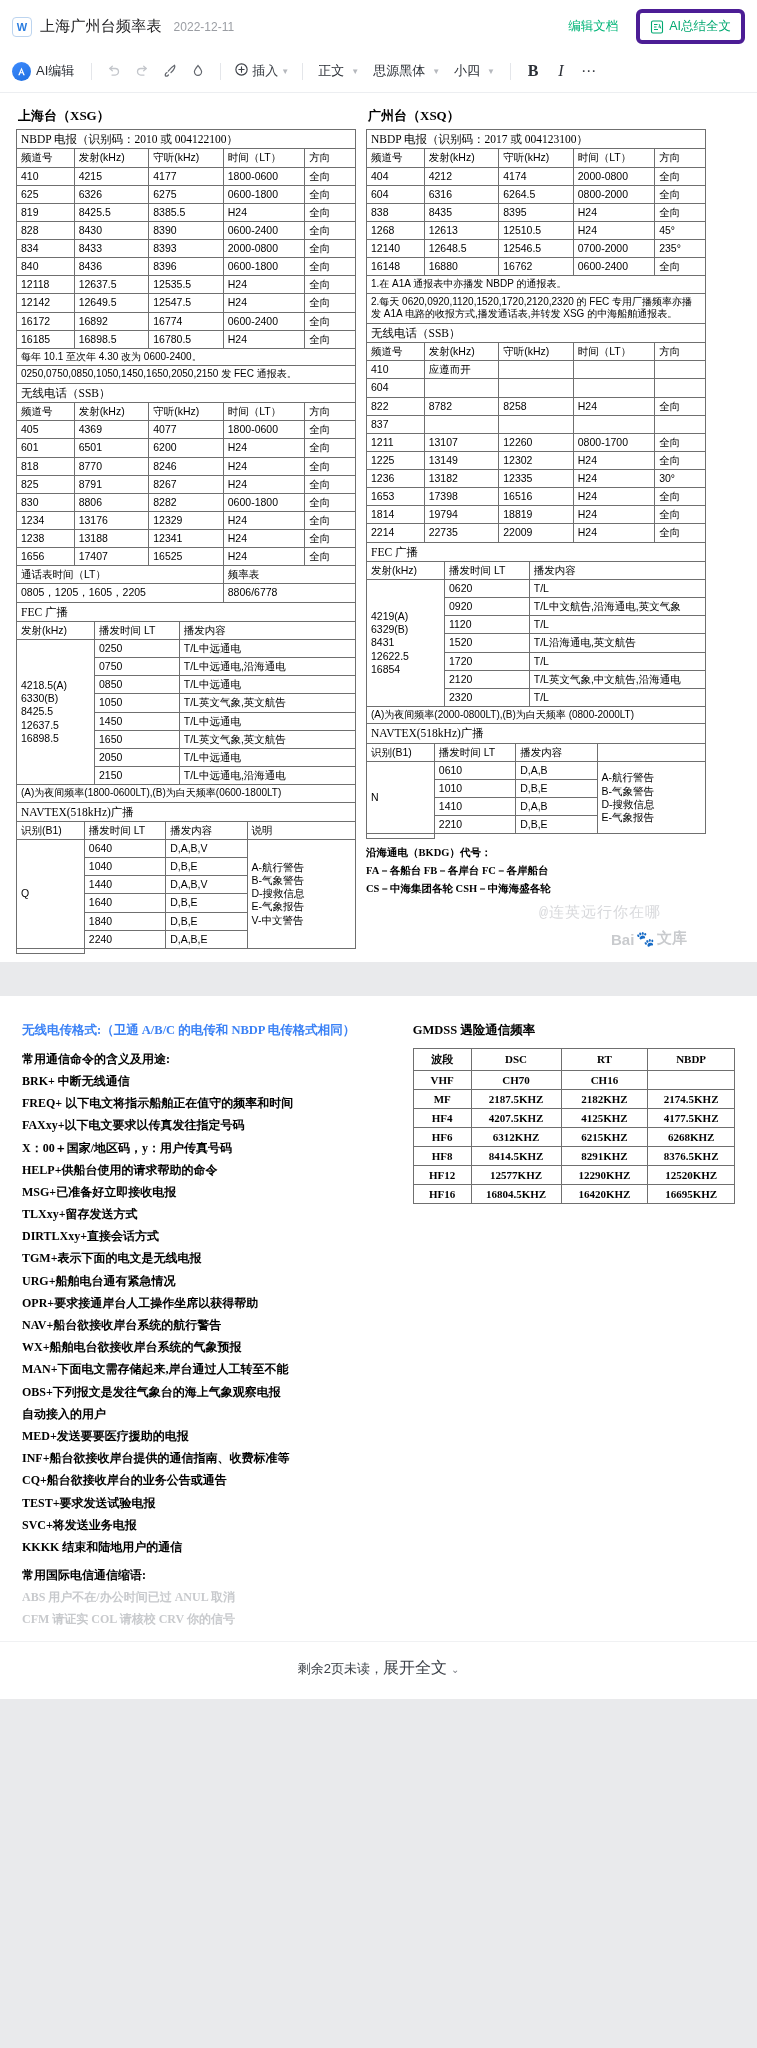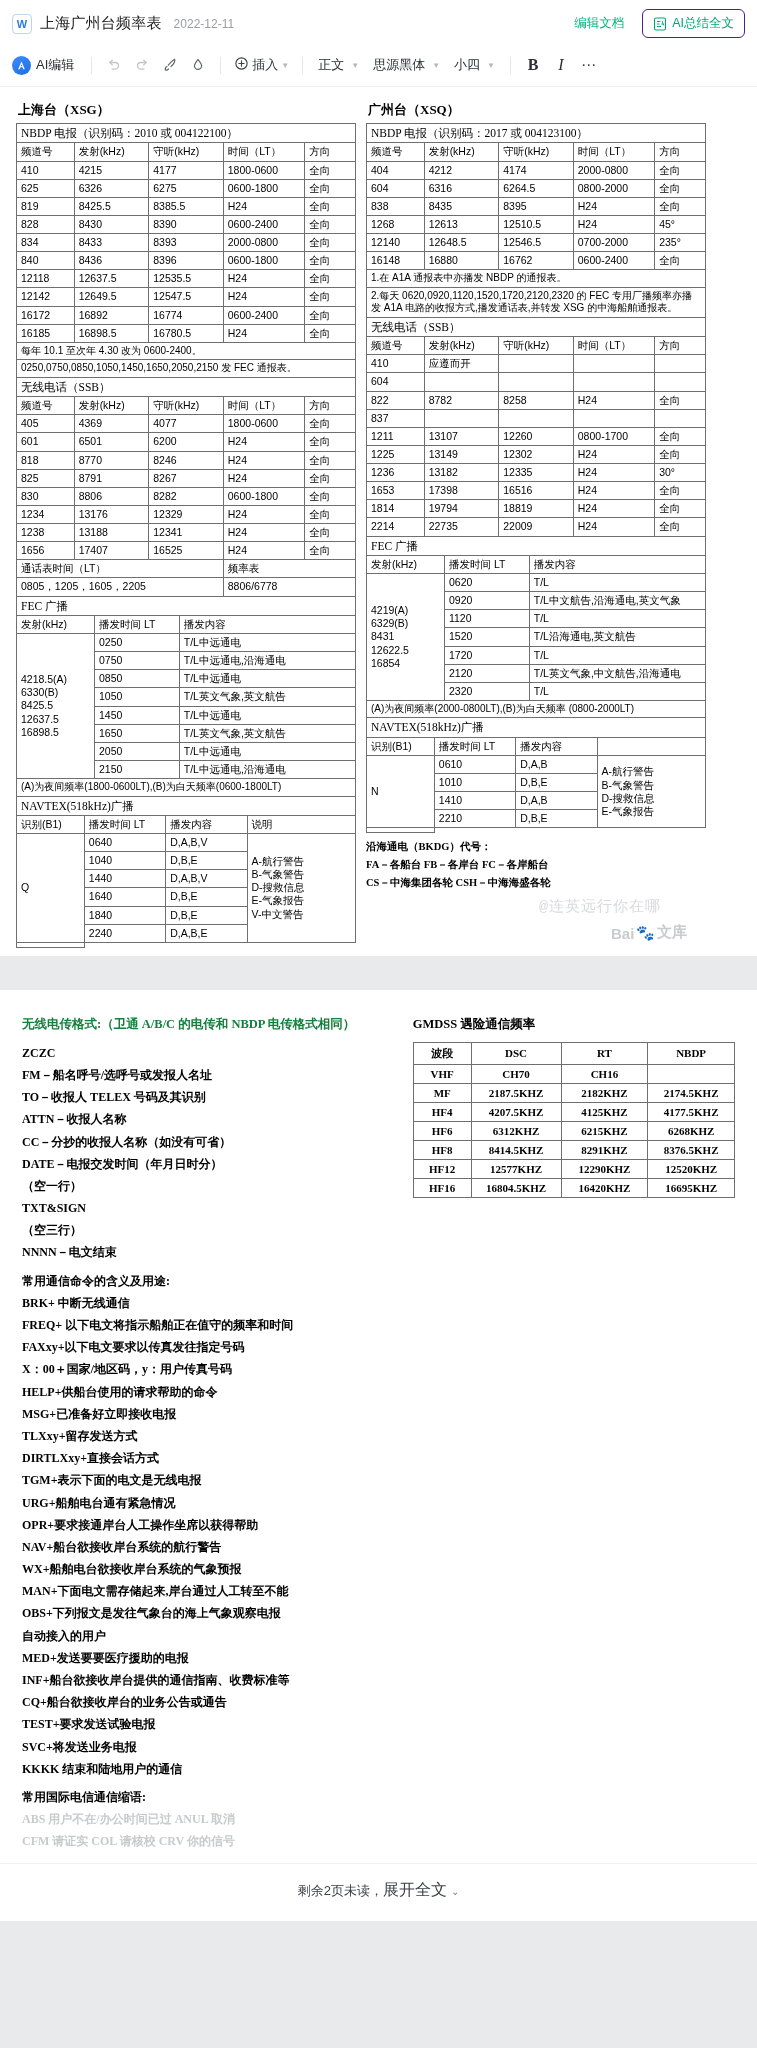--- a/index.html
+++ b/index.html
@@ -23,21 +23,21 @@
     background: #fff; border: 1px solid #bcd4ef; color: #2b7de0;
     font-size: 11px; font-weight: bold; display: flex;
     align-items: center; justify-content: center; flex: 0 0 auto;
   }
   .doc-title { font-size: 15px; color: #1d1d1f; font-weight: 500; letter-spacing: .2px; }
   .doc-date { font-size: 12px; color: #9a9da3; margin-left: 4px; }
   .spacer { flex: 1 1 auto; }
   .edit-doc { font-size: 12.5px; color: #00b578; margin-right: 10px; cursor: pointer; }
   .ai-summary {
     display: flex; align-items: center; gap: 5px;
-    border: 1px solid #4c1d95; border-radius: 6px;
+    border: 4px solid #4c1d95; border-radius: 6px;
     padding: 5px 10px; color: #00a870; font-size: 12.5px; cursor: pointer;
   }
   .ai-summary svg { display: block; }
 
   .toolbar {
     display: flex; align-items: center; gap: 2px;
     padding: 7px 12px 9px 12px; background: #fff;
     border-bottom: 1px solid #eceef1;
   }
   .tb-ai { display: flex; align-items: center; gap: 5px; margin-right: 8px; cursor: pointer; }
@@ -106,21 +106,21 @@
 
   .page-gap { height: 34px; background: #e9eaec; }
 
   
   .page2 { background: #fff; padding: 26px 22px 10px 22px; position: relative; }
   .p2cols { display: flex; gap: 18px; align-items: flex-start; }
   .p2left { width: 376px; }
   .p2right { width: 325px; }
   .fmt-title {
     font-family: "Liberation Serif","DejaVu Serif",serif;
-    font-weight: bold; font-size: 12.5px; margin-bottom: 9px; color: #15803d;
+    font-weight: bold; font-size: 12.5px; margin-bottom: 9px; color: #3b82f6;
   }
   .fmt-line {
     font-family: "Liberation Serif","DejaVu Serif",serif;
     font-weight: bold; font-size: 12px; color: #000;
     line-height: 1.85;
   }
   .sec-head {
     font-family: "Liberation Serif","DejaVu Serif",serif;
     font-weight: bold; font-size: 12px; margin-top: 6px; color: #000; line-height:1.85;
   }
@@ -807,32 +807,20 @@
     </div>
   </div>
 
   <div class="page-gap"></div>
 
   <div class="page2">
     <div class="p2cols">
 
       <div class="p2left">
         <div class="fmt-title">无线电传格式:（卫通 A/B/C 的电传和 NBDP 电传格式相同）</div>
-        <div id="fmt-lines">
-            <div class="fmt-line">ZCZC</div>
-            <div class="fmt-line">FM－船名呼号/选呼号或发报人名址</div>
-            <div class="fmt-line">TO－收报人 TELEX 号码及其识别</div>
-            <div class="fmt-line">ATTN－收报人名称</div>
-            <div class="fmt-line">CC－分抄的收报人名称（如没有可省）</div>
-            <div class="fmt-line">DATE－电报交发时间（年月日时分）</div>
-            <div class="fmt-line">（空一行）</div>
-            <div class="fmt-line">TXT&amp;SIGN</div>
-            <div class="fmt-line">（空三行）</div>
-            <div class="fmt-line">NNNN－电文结束</div>
-          </div>
         <div class="sec-head">常用通信命令的含义及用途:</div>
         <div id="usage-lines">
             <div class="fmt-line">BRK+  中断无线通信</div>
             <div class="fmt-line">FREQ+ 以下电文将指示船舶正在值守的频率和时间</div>
             <div class="fmt-line">FAXxy+以下电文要求以传真发往指定号码</div>
             <div class="fmt-line">X：00＋国家/地区码，y：用户传真号码</div>
             <div class="fmt-line">HELP+供船台使用的请求帮助的命令</div>
             <div class="fmt-line">MSG+已准备好立即接收电报</div>
             <div class="fmt-line">TLXxy+留存发送方式</div>
             <div class="fmt-line">DIRTLXxy+直接会话方式</div>

